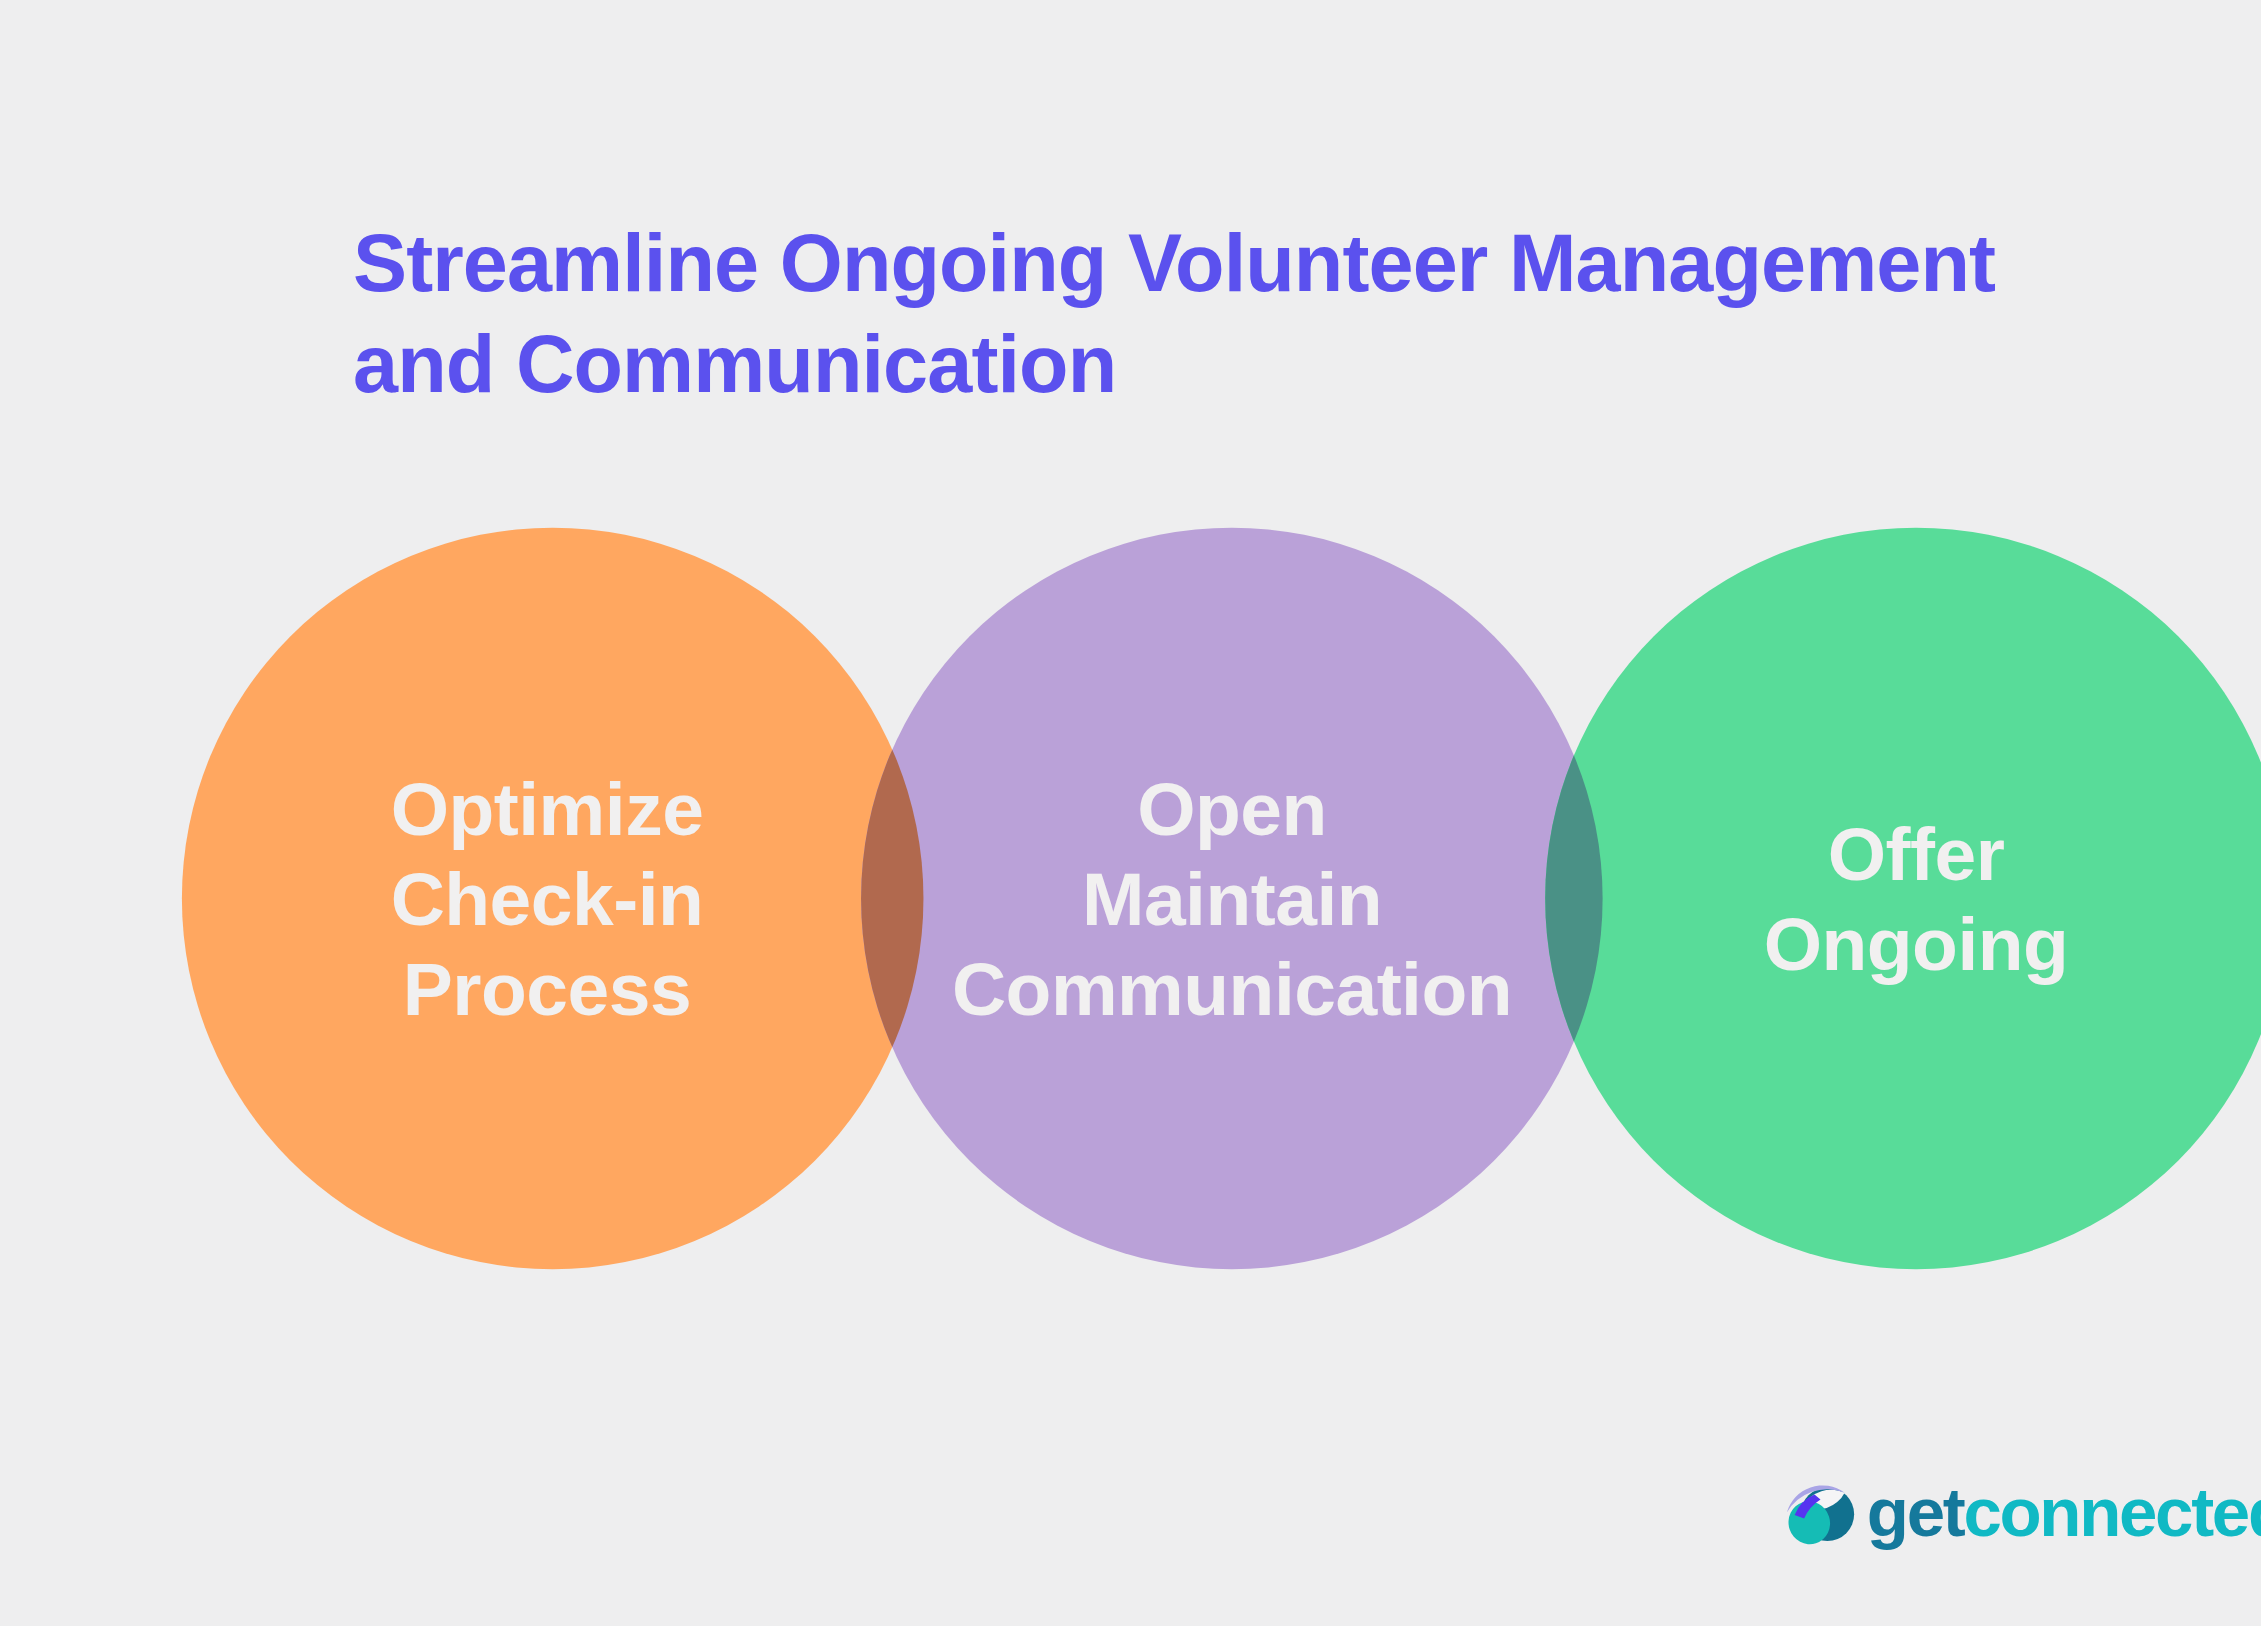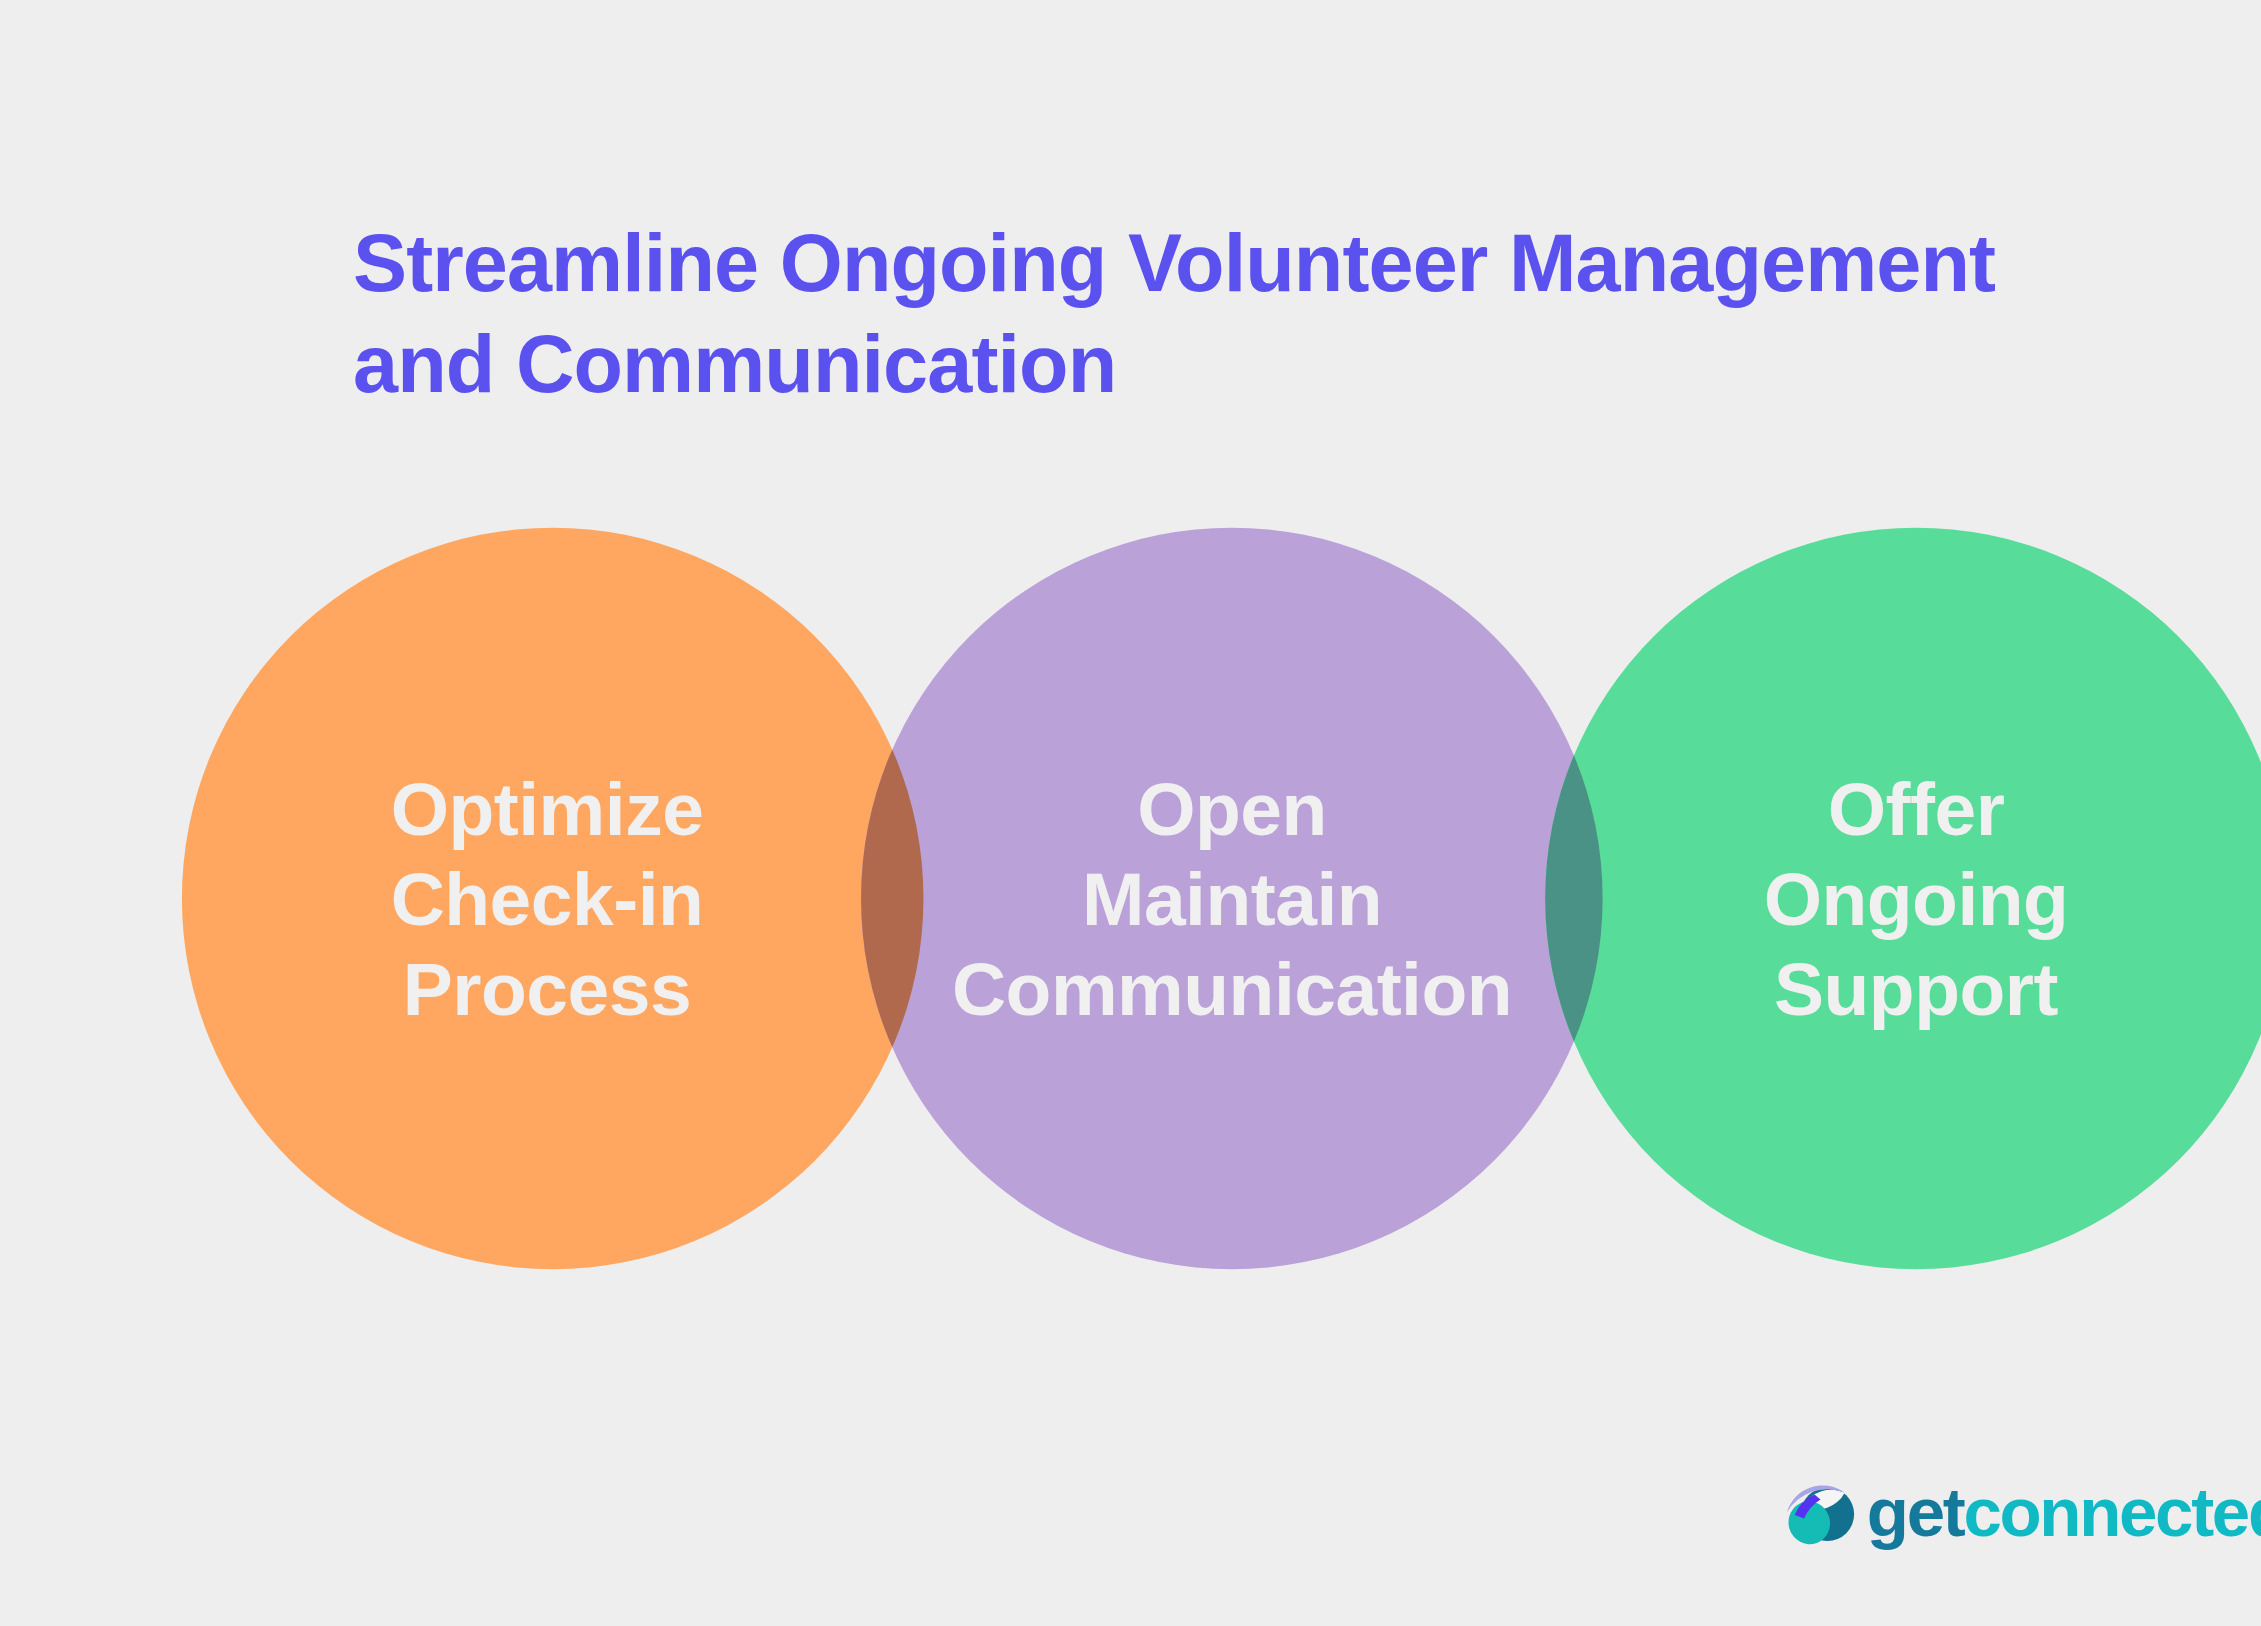--- a/index.html
+++ b/index.html
@@ -103,21 +103,20 @@
     <span>Process</span>
   </div>
   <div class="circle-label label-2">
     <span>Open</span>
     <span>Maintain</span>
     <span>Communication</span>
   </div>
   <div class="circle-label label-3">
     <span>Offer</span>
     <span>Ongoing</span>
-    <span>Support</span>
   </div>
 
   <div class="logo">
     <svg class="logo-mark" viewBox="0 0 160 160" aria-hidden="true">
       <circle cx="96" cy="84" r="62" fill="#11718F"></circle>
       <path d="M 40 64 A 75 75 0 0 1 136 34 A 70 70 0 0 1 40 64 Z" fill="#F5F5F6"></path>
       <ellipse cx="54" cy="104" rx="48" ry="50" transform="rotate(-18 54 104)" fill="#15BCB5"></ellipse>
       <path d="M 2 80 A 86 86 0 0 1 136 34 A 108 108 0 0 0 2 80 Z" fill="#A9A4E6"></path>
       <path d="M 20 86 A 84 84 0 0 1 66 38 L 80 50 A 98 98 0 0 0 42 94 Z" fill="#5633F0"></path>
     </svg>

